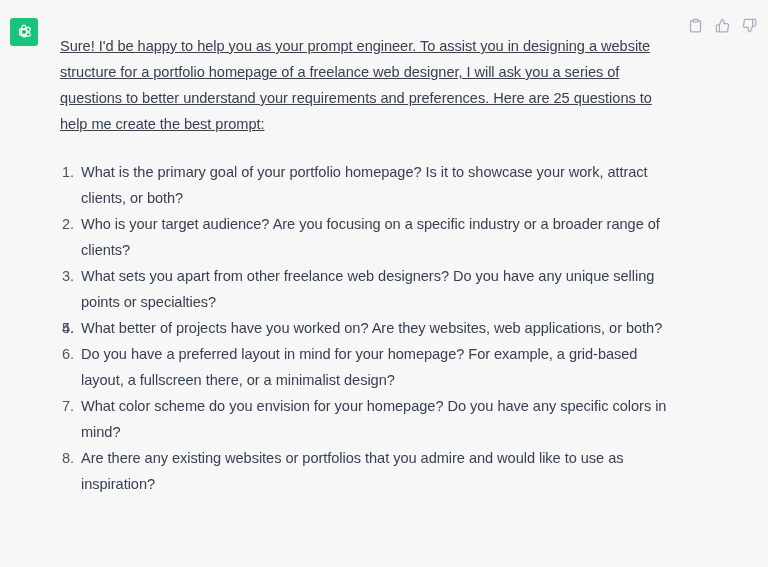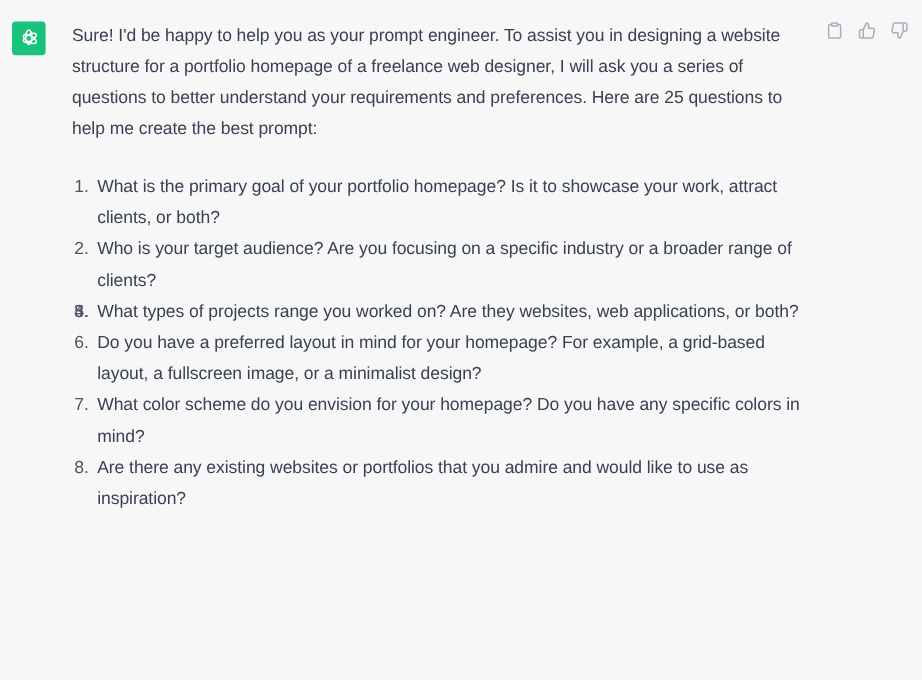--- a/index.html
+++ b/index.html
@@ -47,21 +47,22 @@
     .message {
       position: absolute;
       left: 60px;
       top: 17px;
       width: 620px;
       font-size: 14.6px;
       line-height: 26px;
       letter-spacing: -0.05px;
     }
     .message p {
-      margin: 0 0 22px 0;
+      margin: 16px 0 22px 0;
+      text-decoration: underline;
     }
     ol.questions {
       list-style: none;
       margin: 0;
       padding: 0;
     }
     ol.questions li {
       position: relative;
       padding-left: 21px;
       margin: 0;
@@ -105,20 +106,20 @@
       <path d="M10 15v4a3 3 0 0 0 3 3l4-9V2H5.72a2 2 0 0 0-2 1.7l-1.38 9a2 2 0 0 0 2 2.3zm7-13h2.67A2.31 2.31 0 0 1 22 4v7a2.31 2.31 0 0 1-2.33 2H17"></path>
     </svg>
   </div>
 </div>
 
 <div class="message">
   <p>Sure! I'd be happy to help you as your prompt engineer. To assist you in designing a website structure for a portfolio homepage of a freelance web designer, I will ask you a series of questions to better understand your requirements and preferences. Here are 25 questions to help me create the best prompt:</p>
   <ol class="questions">
     <li><span class="num">1</span><span>What is the primary goal of your portfolio homepage? Is it to showcase your work, attract clients, or both?</span></li>
     <li><span class="num">2</span><span>Who is your target audience? Are you focusing on a specific industry or a broader range of clients?</span></li>
-    <li><span class="num">3</span></li>
+    <li><span class="num">3</span><span>What sets you apart from other freelance web designers? Do you have any unique selling points or specialties?</span></li>
     <li><span class="num">4</span></li>
-    <li><span class="num">5</span><span>What types of projects range you worked on? Are they websites, web applications, or both?</span></li>
-    <li><span class="num">6</span><span>Do you have a preferred layout in mind for your homepage? For example, a grid-based layout, a fullscreen image, or a minimalist design?</span></li>
+    <li><span class="num">5</span><span>What better of projects have you worked on? Are they websites, web applications, or both?</span></li>
+    <li><span class="num">6</span><span>Do you have a preferred layout in mind for your homepage? For example, a grid-based layout, a fullscreen there, or a minimalist design?</span></li>
     <li><span class="num">7</span><span>What color scheme do you envision for your homepage? Do you have any specific colors in mind?</span></li>
     <li><span class="num">8</span><span>Are there any existing websites or portfolios that you admire and would like to use as inspiration?</span></li>
   </ol>
 </div>
 
 </body></html>

